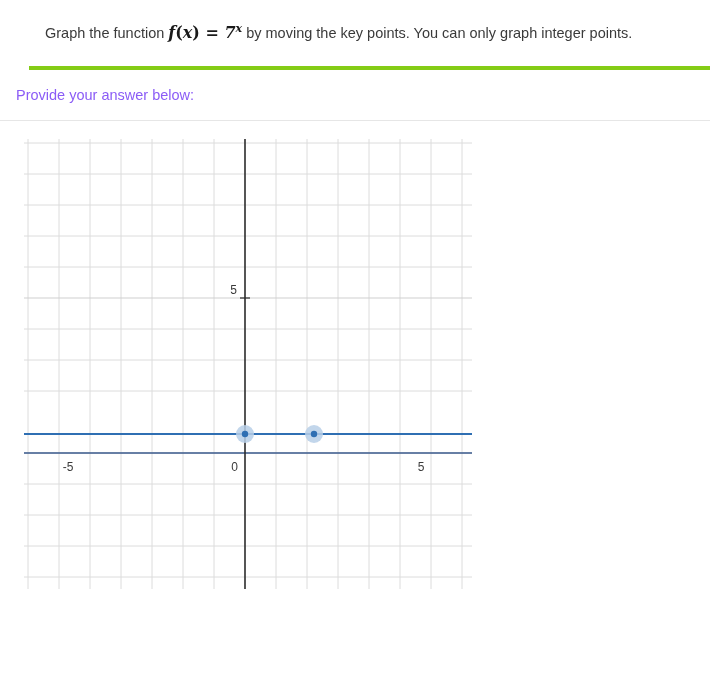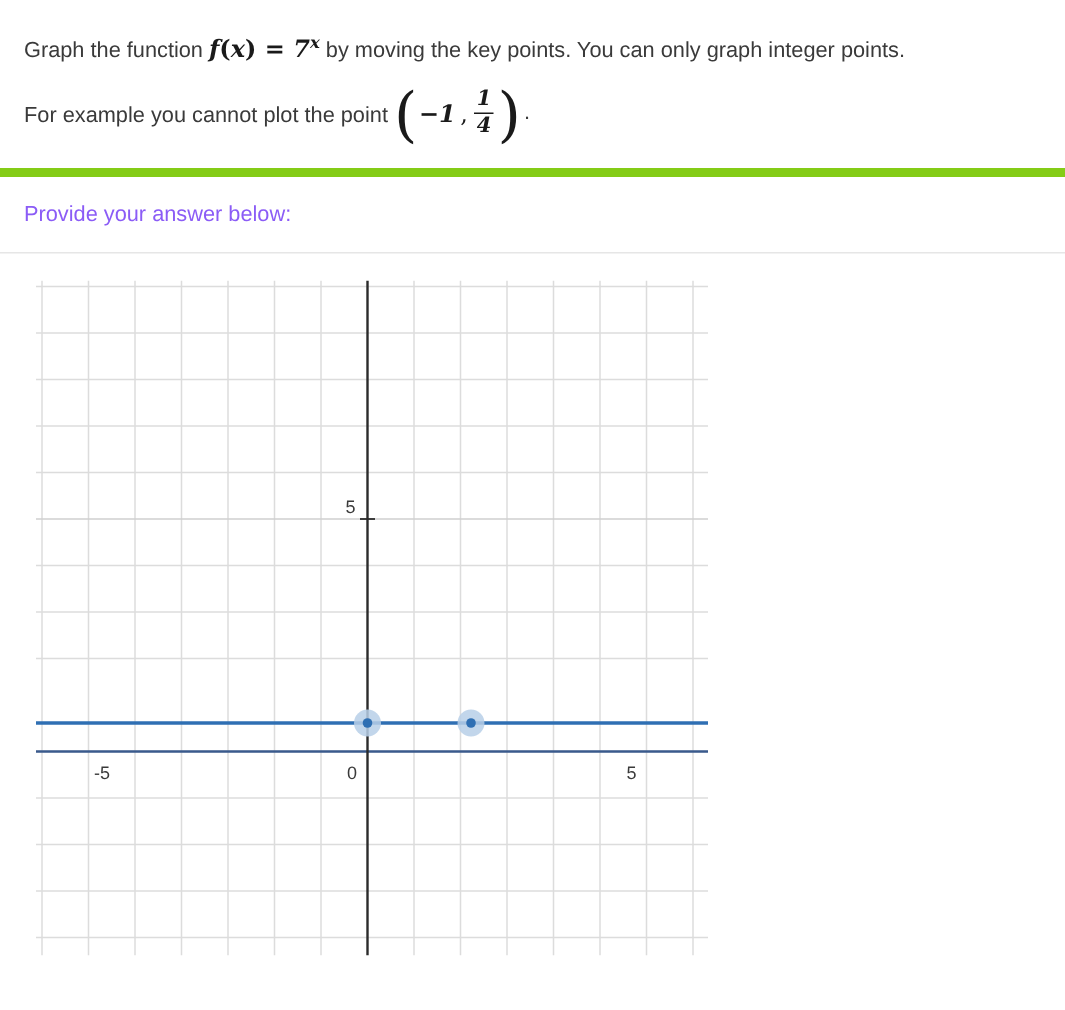--- a/index.html
+++ b/index.html
@@ -16,21 +16,22 @@
   }
   .page {
     position: relative;
     width: 710px;
     height: 673px;
   }
 
   
   .prompt-block {
     padding: 14px 16px 18px 16px;
-    border-bottom: 6px solid #84cc16;
+    border-bottom: 4px solid #84cc16;
+    margin-left: 29px;
   }
   .prompt-line {
     font-size: 14.5px;
     line-height: 30px;
     color: #3a3a3a;
     display: block;
   }
   .prompt-line.second {
     margin-top: 12px;
   }
@@ -138,36 +139,20 @@
   }
 </style>
 </head>
 <body>
 
 <div class="page">
 
   <div class="prompt-block">
     <div class="prompt-line">
       <span>Graph the function </span><span class="math"><span>f</span><span class="nonital">(</span><span>x</span><span class="nonital">)</span><span class="nonital"> = </span><span>7</span><span class="sup">x</span></span><span> by moving the key points. You can only graph integer points.</span>
-    </div>
-    <div class="prompt-line second">
-      <span>For example you cannot plot the point </span><span class="point-expr">
-          <span class="paren">(</span>
-          <span class="point-inner">
-            <span class="neg-one">−1</span>
-            <span class="comma">,</span>
-            <span class="frac">
-              <span class="num">1</span>
-              <span class="bar"></span>
-              <span class="den">4</span>
-            </span>
-          </span>
-          <span class="paren">)</span>
-          <span class="period">.</span>
-        </span>
     </div>
   </div>
 
   <div class="answer-block">
     <span class="answer-label">Provide your answer below:</span>
   </div>
 
   <div class="graph-wrap">
     <svg class="graph-svg" width="448" height="450" viewBox="0 0 448 450" xmlns="http://www.w3.org/2000/svg">
 

